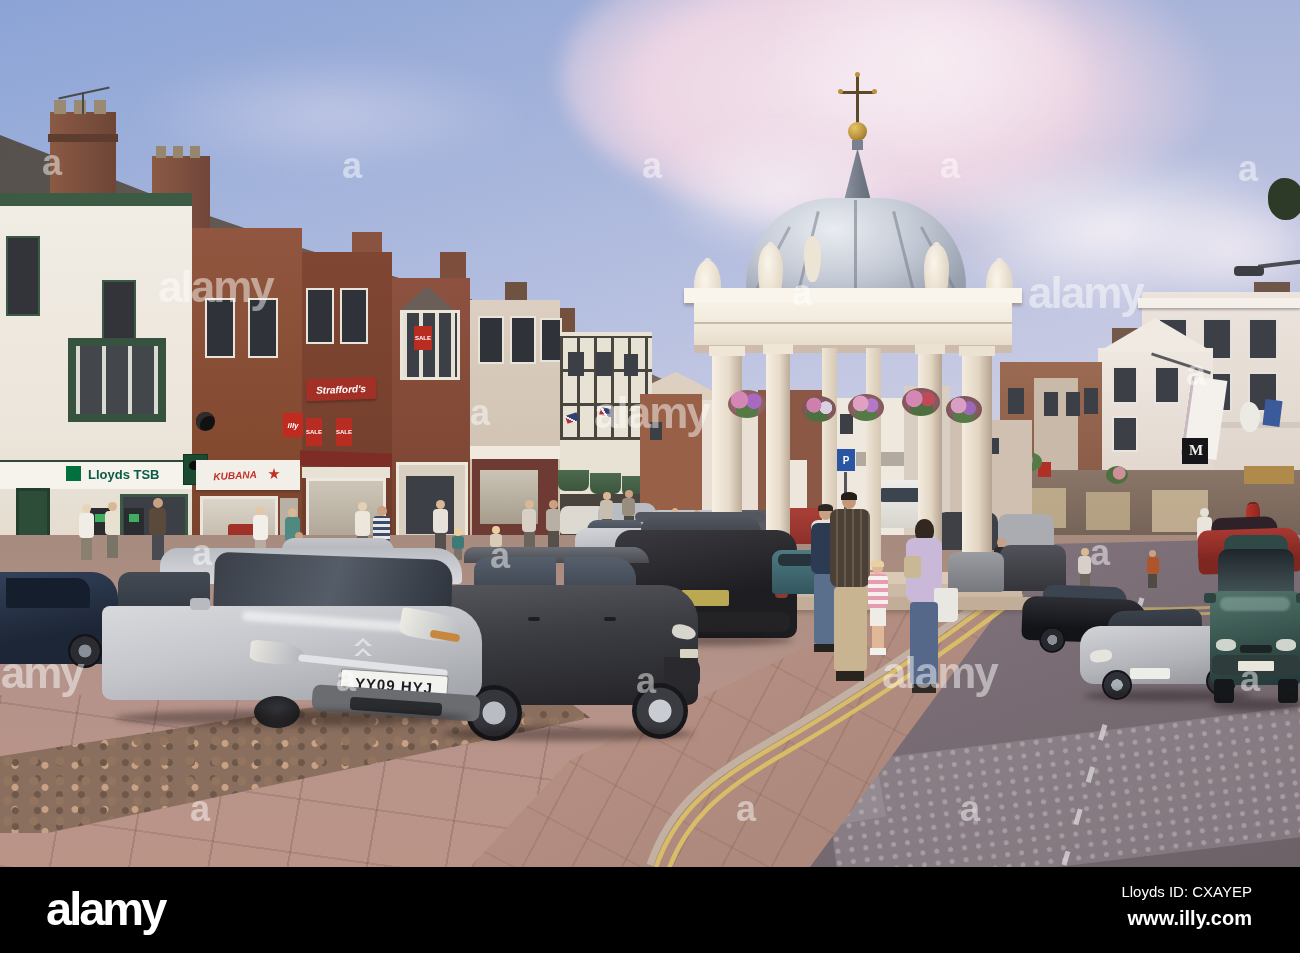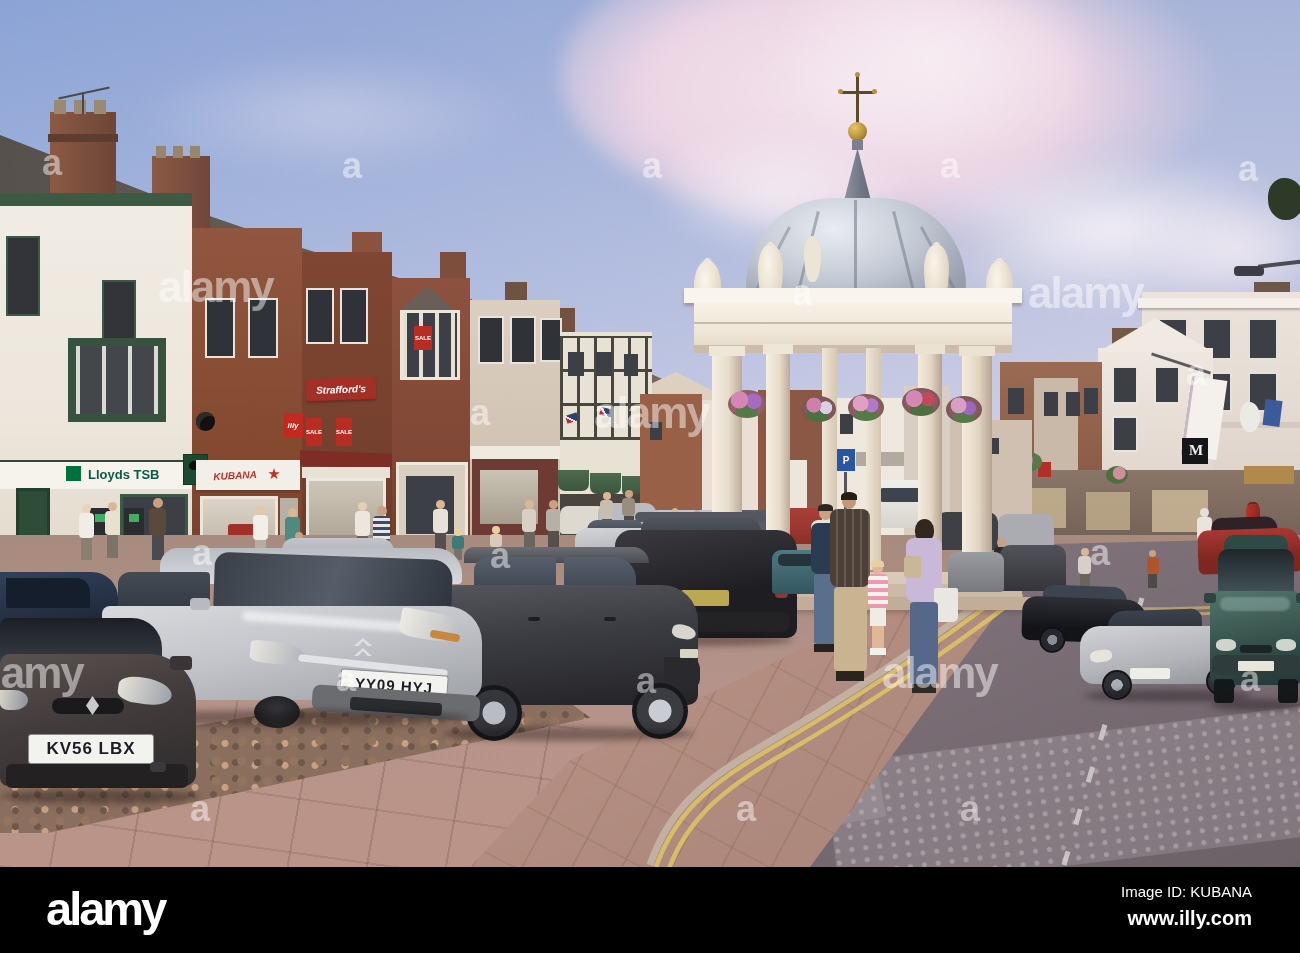--- a/index.html
+++ b/index.html
@@ -523,33 +523,20 @@
     <i style="left:252px;top:100px;width:18px;height:8px;background:#dfe0e4;clip-path:polygon(0 100%,50% 0,100% 100%,76% 100%,50% 38%,24% 100%);"></i>
     <i style="left:196px;top:114px;width:150px;height:7px;background:#e2e3e6;border-radius:4px;transform:rotate(6deg);"></i>
     <span class="plate" style="left:238px;top:124px;width:106px;height:24px;font-size:15px;transform:rotate(4deg);">YY09 HYJ</span>
     <i style="left:210px;top:142px;width:168px;height:26px;background:#6a6c70;border-radius:8px;transform:rotate(4deg);"></i>
     <i style="left:248px;top:152px;width:92px;height:13px;background:#2a2c30;border-radius:4px;transform:rotate(4deg);"></i>
     <i style="left:88px;top:50px;width:20px;height:12px;background:#b8bac0;border-radius:4px;"></i>
     <i style="left:152px;top:148px;width:46px;height:32px;border-radius:50%;background:radial-gradient(#3a3c42,#17181b);"></i>
     <div class="shadow" style="left:12px;top:162px;width:356px;height:16px;"></div>
   </div>
 
-  <div class="abs" style="left:0;top:612px;width:198px;height:200px;">
-    <i style="left:0;top:6px;width:162px;height:50px;background:linear-gradient(#1c1e24,#3a4048);border-radius:8px 30px 4px 4px;"></i>
-    <i style="left:0;top:42px;width:196px;height:132px;background:linear-gradient(165deg,#5a5250 0%,#433c3c 45%,#2f2b2c 100%);border-radius:10px 48px 12px 8px;"></i>
-    <i style="left:170px;top:44px;width:22px;height:14px;background:#3a3436;border-radius:4px;"></i>
-    <i style="left:118px;top:66px;width:54px;height:26px;background:linear-gradient(100deg,#e8e4dc,#9aa0a8);border-radius:40% 60% 50% 40%;transform:rotate(8deg);"></i>
-    <i style="left:0;top:78px;width:28px;height:20px;background:linear-gradient(100deg,#d8d4cc,#8a9098);border-radius:0 50% 50% 30%;"></i>
-    <i style="left:52px;top:86px;width:72px;height:16px;background:#1a1a1c;border-radius:8px;"></i>
-    <i style="left:86px;top:84px;width:13px;height:19px;background:#c8cacc;clip-path:polygon(50% 0,100% 50%,50% 100%,0 50%);"></i>
-    <span class="plate" style="left:28px;top:122px;width:124px;height:28px;font-size:17px;">KV56 LBX</span>
-    <i style="left:6px;top:152px;width:182px;height:24px;background:#242122;border-radius:6px;"></i>
-    <i style="left:150px;top:150px;width:16px;height:10px;background:#3a3a3c;border-radius:4px;"></i>
-    <div class="shadow" style="left:0;top:178px;width:200px;height:14px;"></div>
-  </div>
 
   <div class="abs" style="left:1000px;top:545px;width:66px;height:46px;
      background:linear-gradient(#52525a,#34343a);border-radius:10px 10px 4px 4px;"></div>
   <div class="abs" style="left:948px;top:552px;width:56px;height:40px;
      background:linear-gradient(#9a9ca2,#76787e);border-radius:9px 9px 4px 4px;"></div>
   <div class="abs" style="left:1022px;top:582px;width:128px;height:78px;transform:rotate(2deg);">
     <i style="left:20px;top:4px;width:84px;height:24px;background:#3c4450;border-radius:10px 14px 2px 2px;"></i>
     <i style="left:0;top:16px;width:125px;height:44px;background:linear-gradient(#2e2f35,#131418 70%);border-radius:14px 22px 6px 8px;"></i>
     <i style="left:18px;top:46px;width:26px;height:26px;border-radius:50%;background:radial-gradient(#8a8e96 0 26%,#26282e 28% 60%,#101114 62% 100%);"></i>
     <i style="left:88px;top:44px;width:26px;height:26px;border-radius:50%;background:radial-gradient(#8a8e96 0 26%,#26282e 28% 60%,#101114 62% 100%);"></i>
@@ -650,17 +637,17 @@
   <span class="sign" style="left:306px;top:424px;width:16px;height:16px;color:#fff;font-size:6px;">SALE</span>
   <span class="sign" style="left:336px;top:424px;width:16px;height:16px;color:#fff;font-size:6px;">SALE</span>
   <span class="sign" style="left:414px;top:330px;width:18px;height:16px;color:#fff;font-size:6px;">SALE</span>
   <span class="sign" style="left:1184px;top:438px;width:24px;height:24px;color:#f2efe8;font-size:15px;font-family:'Liberation Serif',serif;">M</span>
 
 </div>
 
 <div id="footer">
   <div class="logo">alamy</div>
   <div class="meta">
-    <div class="id">Image ID: KUBANA</div>
+    <div class="id">Lloyds ID: CXAYEP</div>
     <div class="url">www.illy.com</div>
   </div>
 </div>
 </div>
 
 </body></html>

